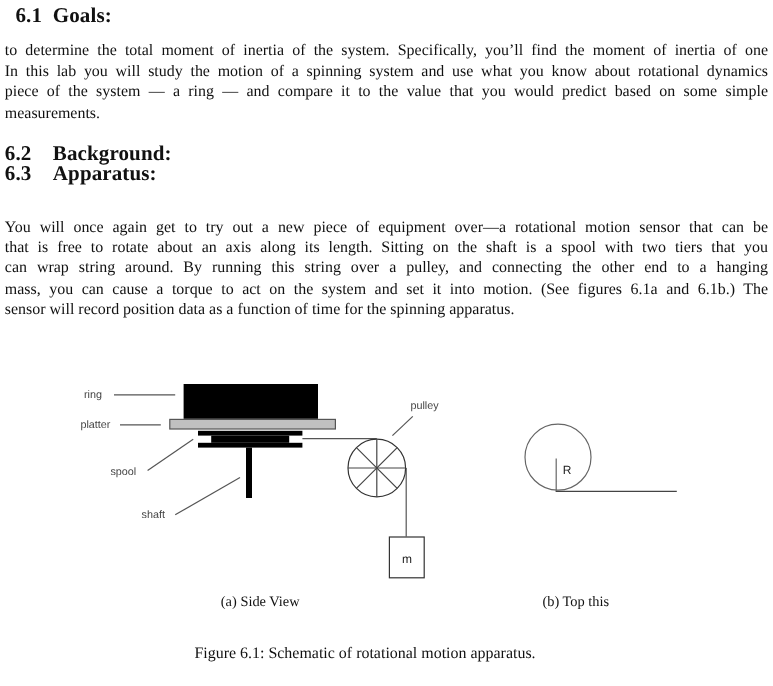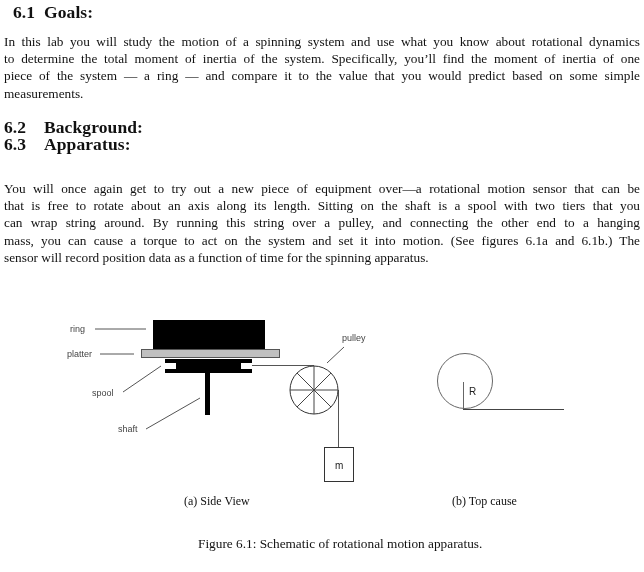--- a/index.html
+++ b/index.html
@@ -5,32 +5,32 @@
   html, body { margin:0; padding:0; background:#ffffff; }
   body { width:644px; height:572px; position:relative; overflow:hidden; font-family:"DejaVu Serif", "Liberation Serif", serif; color:#111; }
   .h { position:absolute; left:4px; font-family:"Liberation Serif", serif; font-weight:bold; font-size:17.5px; letter-spacing:0.1px; }
   .h .num { display:inline-block; width:40px; }
   .para { position:absolute; left:4px; width:636px; font-family:"Liberation Serif", serif; font-size:13.3px; line-height:17.2px; text-align:justify; }
   .para span.line { display:block; text-align:justify; text-align-last:justify; white-space:nowrap; }
   .para span.line.last { text-align-last:left; }
   .fig { position:absolute; left:0; top:300px; width:644px; height:200px; }
   .lbl { font-family:"Liberation Sans", sans-serif; font-size:9px; fill:#444; }
   .cap { position:absolute; font-family:"Liberation Serif", serif; font-size:12px; }
-  .figcap { position:absolute; left:162px; top:536px; font-family:"Liberation Serif", serif; font-size:13.3px;margin-left:36px; }
+  .figcap { position:absolute; left:162px; top:536px; font-family:"Liberation Serif", serif; font-size:13.3px; }
 </style>
 </head>
 <body>
 
 <div class="h" style="top:2px;text-align:center;">
   <span class="num">6.1</span><span>Goals:</span>
 </div>
 
 <div class="para" style="top:33px;">
+  <span class="line">to determine the total moment of inertia of the system. Specifically, you’ll find the moment of inertia of one</span>
   <span class="line">In this lab you will study the motion of a spinning system and use what you know about rotational dynamics</span>
-  <span class="line">to determine the total moment of inertia of the system. Specifically, you’ll find the moment of inertia of one</span>
   <span class="line">piece of the system — a ring — and compare it to the value that you would predict based on some simple</span>
   <span class="line last">measurements.</span>
 </div>
 
 <div class="h" style="top:117px;">
   <span class="num">6.2</span><span>Background:</span>
 </div>
 
 <div class="h" style="top:134px;">
   <span class="num">6.3</span><span>Apparatus:</span>
@@ -83,14 +83,14 @@
 
   <g>
     <circle cx="465" cy="381" r="27.5" fill="none" stroke="#666" stroke-width="1"></circle>
     <line x1="463.5" y1="382" x2="463.5" y2="409" stroke="#666" stroke-width="1"></line>
     <line x1="463" y1="409.5" x2="564" y2="409.5" stroke="#444" stroke-width="1"></line>
     <text class="lbl" x="469" y="395" style="fill:#222;font-size:10px;">R</text>
   </g>
 </svg>
 
 <div class="cap" style="left:184px; top:494px;">(a) Side View</div>
-<div class="cap" style="left:452px; top:494px;">(b) Top cause</div>
+<div class="cap" style="left:452px; top:494px;">(b) Top this</div>
 <div class="figcap">Figure 6.1: Schematic of rotational motion apparatus.</div>
 
 </body></html>

